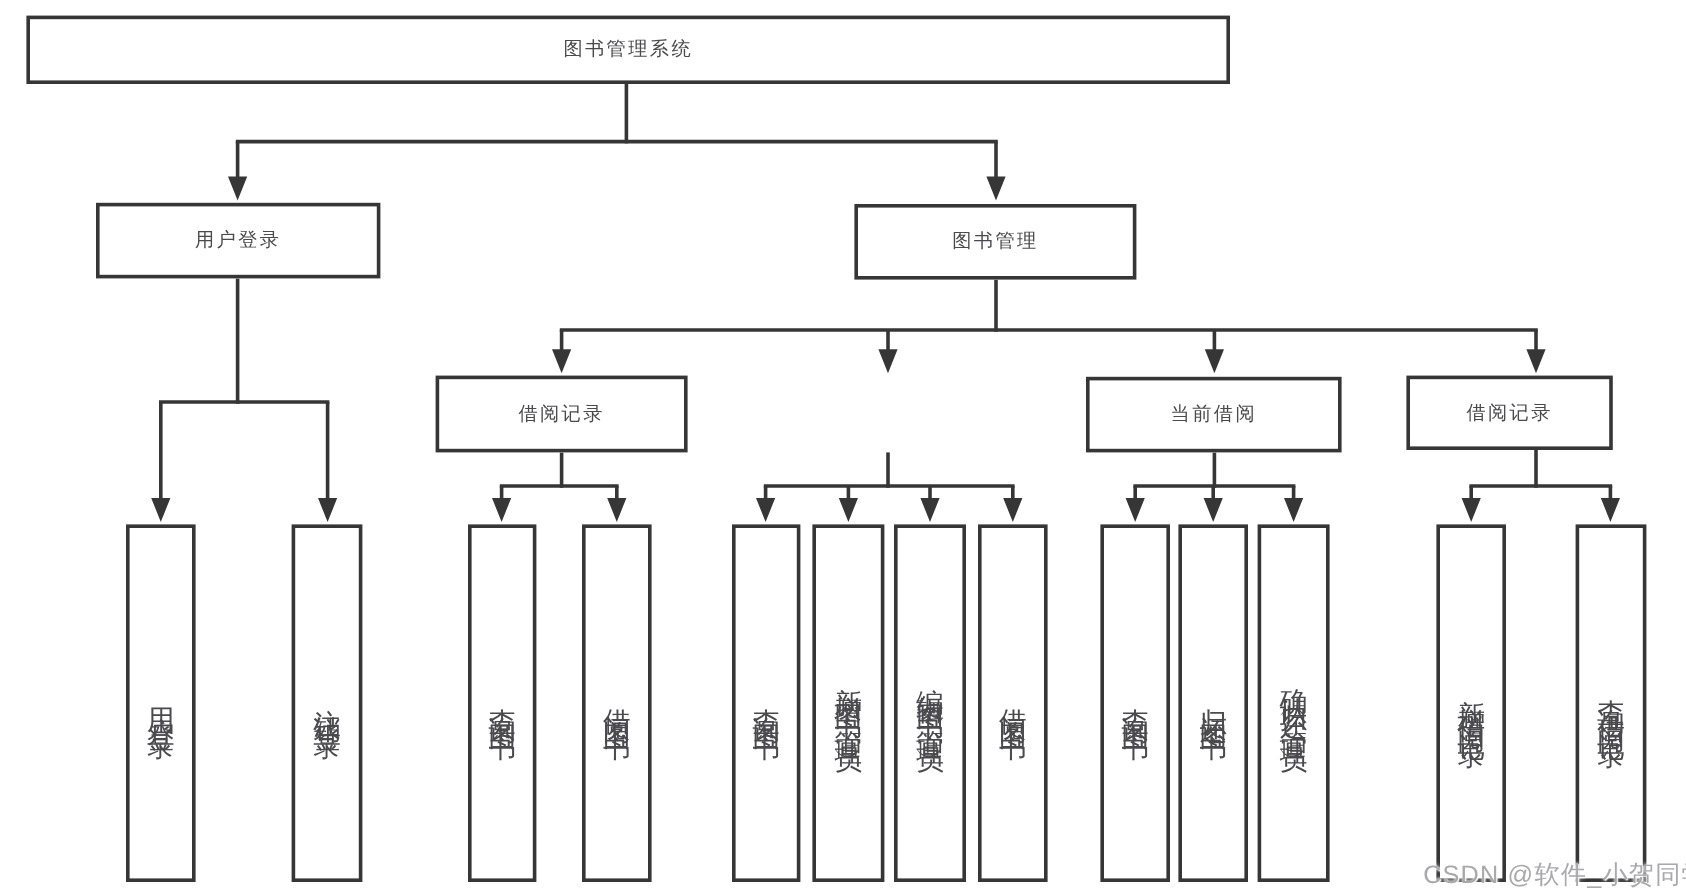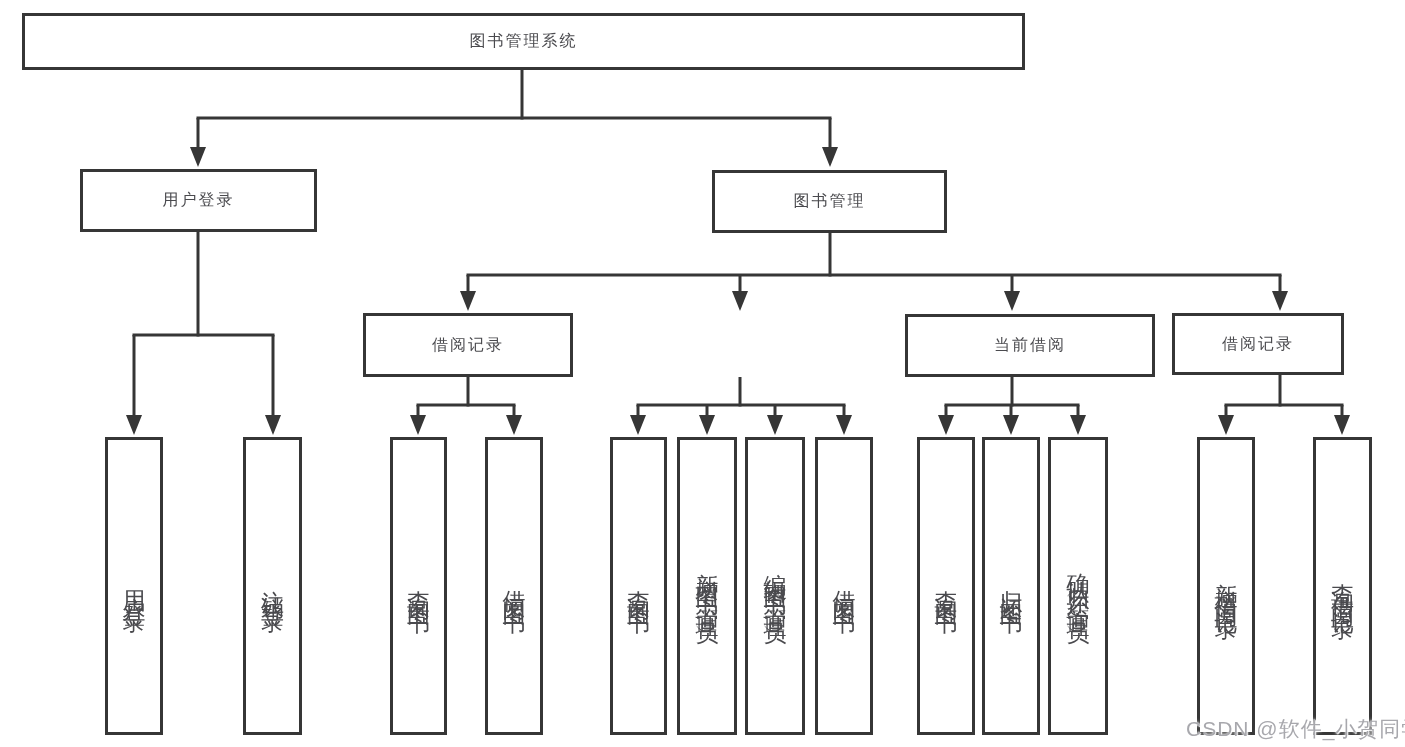--- a/index.html
+++ b/index.html
@@ -107,21 +107,21 @@
     <polygon points="1218,415 1234,415 1226,435"></polygon>
     <polygon points="1334,415 1350,415 1342,435"></polygon>
   </svg>
 
   <div class="node hbox" style="left:22px;top:13px;width:1003px;height:57px;">图书管理系统</div>
 
   <div class="node hbox" style="left:80px;top:169px;width:237px;height:63px;">用户登录</div>
   <div class="node hbox" style="left:712px;top:170px;width:235px;height:63px;">图书管理</div>
 
   <div class="node hbox" style="left:363px;top:313px;width:210px;height:64px;">借阅记录</div>
-  <div class="node hbox" style="left:905px;top:314px;width:250px;height:63px;text-align:right;">当前借阅</div>
+  <div class="node hbox" style="left:905px;top:314px;width:213px;height:63px;text-align:right;">当前借阅</div>
   <div class="node hbox" style="left:1172px;top:313px;width:172px;height:62px;">借阅记录</div>
 
   <div class="node vbox" style="left:105px;top:437px;width:58px;height:298px;">用户登录</div>
   <div class="node vbox" style="left:243px;top:437px;width:59px;height:298px;">注销登录</div>
 
   <div class="node vbox" style="left:390px;top:437px;width:57px;height:298px;">查询图书</div>
   <div class="node vbox" style="left:485px;top:437px;width:58px;height:298px;">借阅图书</div>
 
   <div class="node vbox" style="left:610px;top:437px;width:57px;height:298px;">查询图书</div>
   <div class="node vbox" style="left:677px;top:437px;width:60px;height:298px;">新增图书（管理员）</div>

